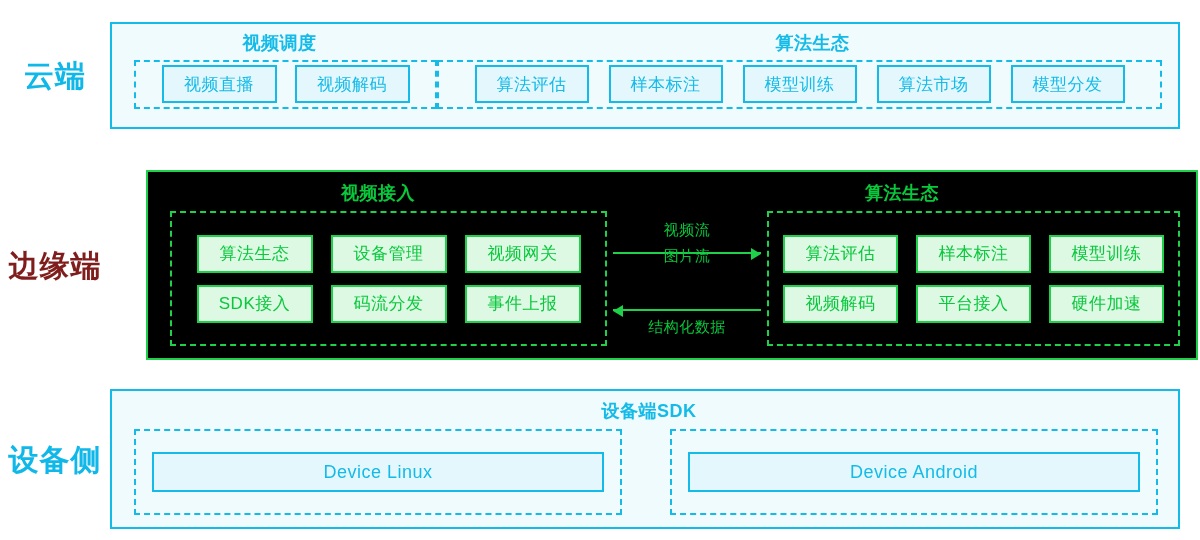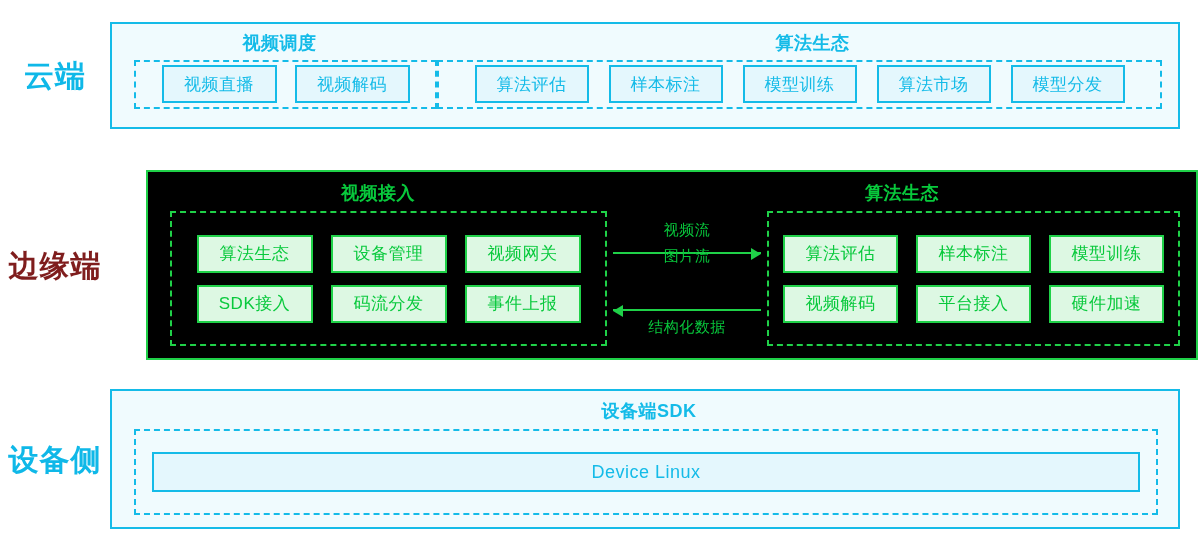--- a/index.html
+++ b/index.html
@@ -325,17 +325,20 @@
     <div class="side-label cyan">设备侧</div>
 
     <div class="layer cyan" id="device-layer">
 
       <div class="layer-title cyan" id="device-title">设备端SDK</div>
 
       <div id="device-groups">
         <div class="group cyan device-group">
           <div class="box cyan">Device Linux</div>
         </div>
+        <div class="group cyan device-group">
+          <div class="box cyan">Device Android</div>
+        </div>
       </div>
     </div>
   </div>
 
 </div>
 
 </body></html>

